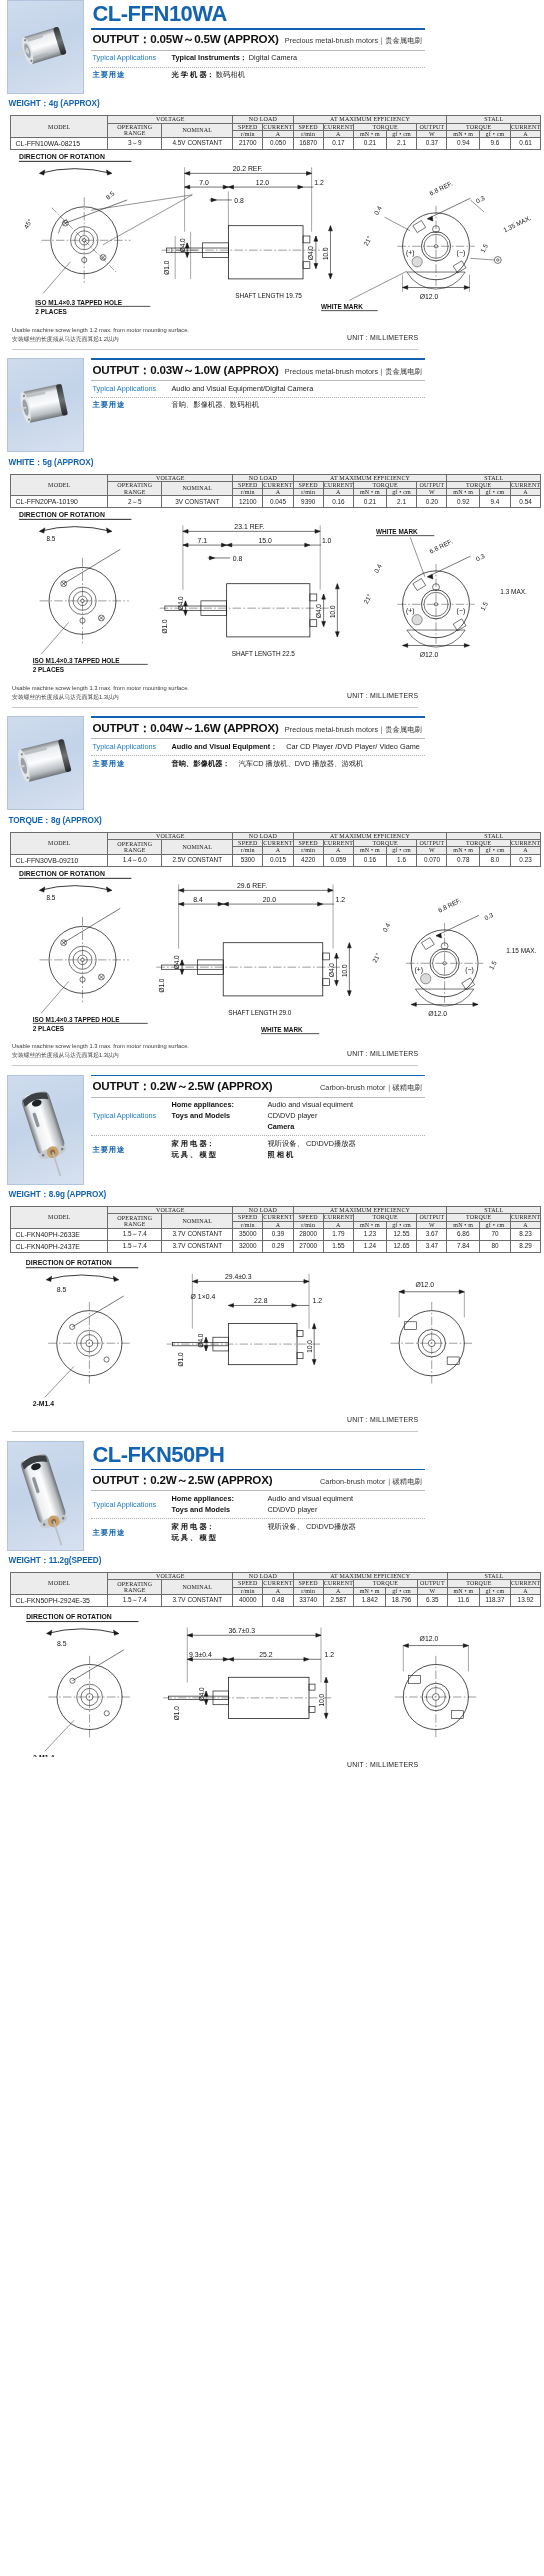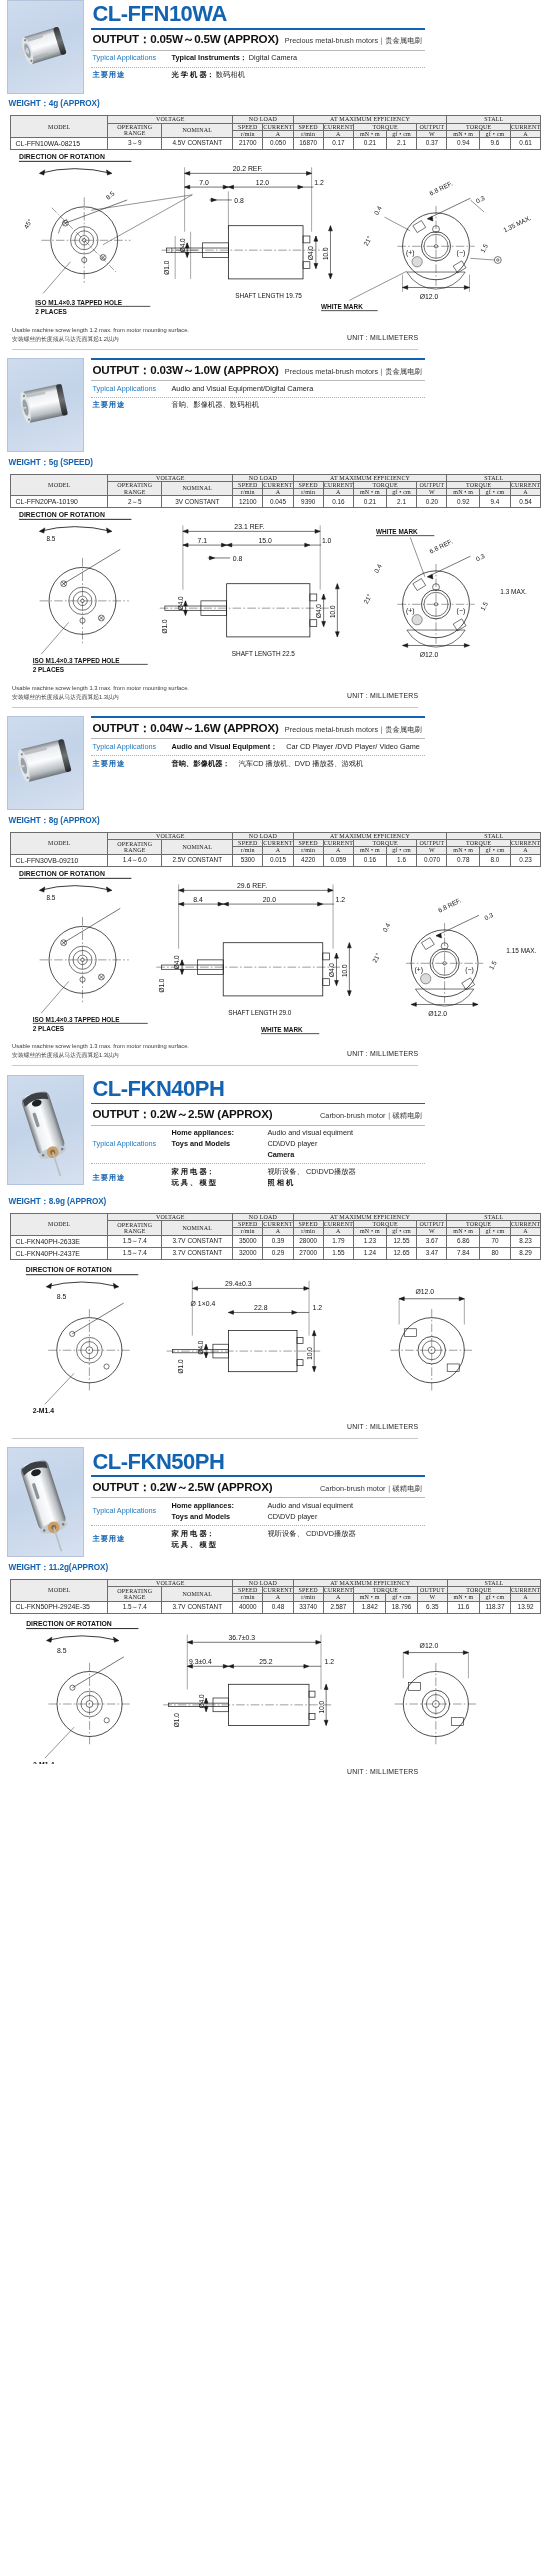--- a/index.html
+++ b/index.html
@@ -354,21 +354,21 @@
           <span class="applabel">Typical Applications</span>
           <span class="appval">Audio and Visual Equipment/Digital Camera</span>
         </div>
         <div class="rule-dot"></div>
         <div class="approw app-inline">
           <span class="applabel cn">主要用途</span>
           <span class="appval">音响、影像机器、数码相机</span>
         </div>
       </div>
     </div>
-    <div class="weight">WEIGHT：5g (SPEED)</div>
+    <div class="weight">WHITE：5g (APPROX)</div>
 
     <table class="spec">
       <thead>
         <tr>
           <th class="c-model" rowspan="3">MODEL</th>
           <th colspan="2">VOLTAGE</th>
           <th colspan="2">NO  LOAD</th>
           <th colspan="5">AT  MAXIMUM  EFFICIENCY</th>
           <th colspan="3">STALL</th>
         </tr>
@@ -560,21 +560,21 @@
           <span class="appval" style="padding-left:6.9px">Car CD Player /DVD Player/ Video Game</span>
         </div>
         <div class="rule-dot"></div>
         <div class="approw app-inline">
           <span class="applabel cn">主要用途</span>
           <span class="appcat">音响、影像机器：</span>
           <span class="appval" style="padding-left:6.9px">汽车CD 播放机、DVD 播放器、游戏机</span>
         </div>
       </div>
     </div>
-    <div class="weight">WEIGHT：8g (APPROX)</div>
+    <div class="weight">TORQUE：8g (APPROX)</div>
 
     <table class="spec">
       <thead>
         <tr>
           <th class="c-model" rowspan="3">MODEL</th>
           <th colspan="2">VOLTAGE</th>
           <th colspan="2">NO  LOAD</th>
           <th colspan="5">AT  MAXIMUM  EFFICIENCY</th>
           <th colspan="3">STALL</th>
         </tr>
@@ -755,21 +755,20 @@
             <ellipse cx="45" cy="92" rx="17" ry="6" fill="#c6cbcf"></ellipse>
             <circle cx="45" cy="92" r="7" fill="#c9a06a"></circle>
             <circle cx="45" cy="92" r="3" fill="#8a6c44"></circle>
             <circle cx="33" cy="92" r="1.5" fill="#76797c"></circle>
             <circle cx="57" cy="92" r="1.5" fill="#76797c"></circle>
             <rect x="44" y="92" width="2" height="30" fill="#b9bec2"></rect>
           </g>
         </svg>
       </div>
       <div class="headcol">
-        <div class="title">CL-FKN40PH</div>
         <div class="rule-blue"></div>
         <div class="outrow">
           <span class="output">OUTPUT：0.2W～2.5W (APPROX)</span>
           <span class="brushtype">Carbon-brush motor｜碳精电刷</span>
         </div>
         <div class="rule-thin"></div>
         <div class="approw">
           <span class="applabel">Typical Applications</span>
           <span class="app-grid">
             <span class="c1">
@@ -1003,21 +1002,21 @@
               <div class="appcat">玩 具 、 模 型</div>
             </span>
             <span class="c2">
               <div class="appval">视听设备、 CD\DVD播放器</div>
               <div class="appval"></div>
             </span>
           </span>
         </div>
       </div>
     </div>
-    <div class="weight">WEIGHT：11.2g(APPROX)</div>
+    <div class="weight">WEIGHT：11.2g(SPEED)</div>
 
     <table class="spec">
       <thead>
         <tr>
           <th class="c-model" rowspan="3">MODEL</th>
           <th colspan="2">VOLTAGE</th>
           <th colspan="2">NO  LOAD</th>
           <th colspan="5">AT  MAXIMUM  EFFICIENCY</th>
           <th colspan="3">STALL</th>
         </tr>

